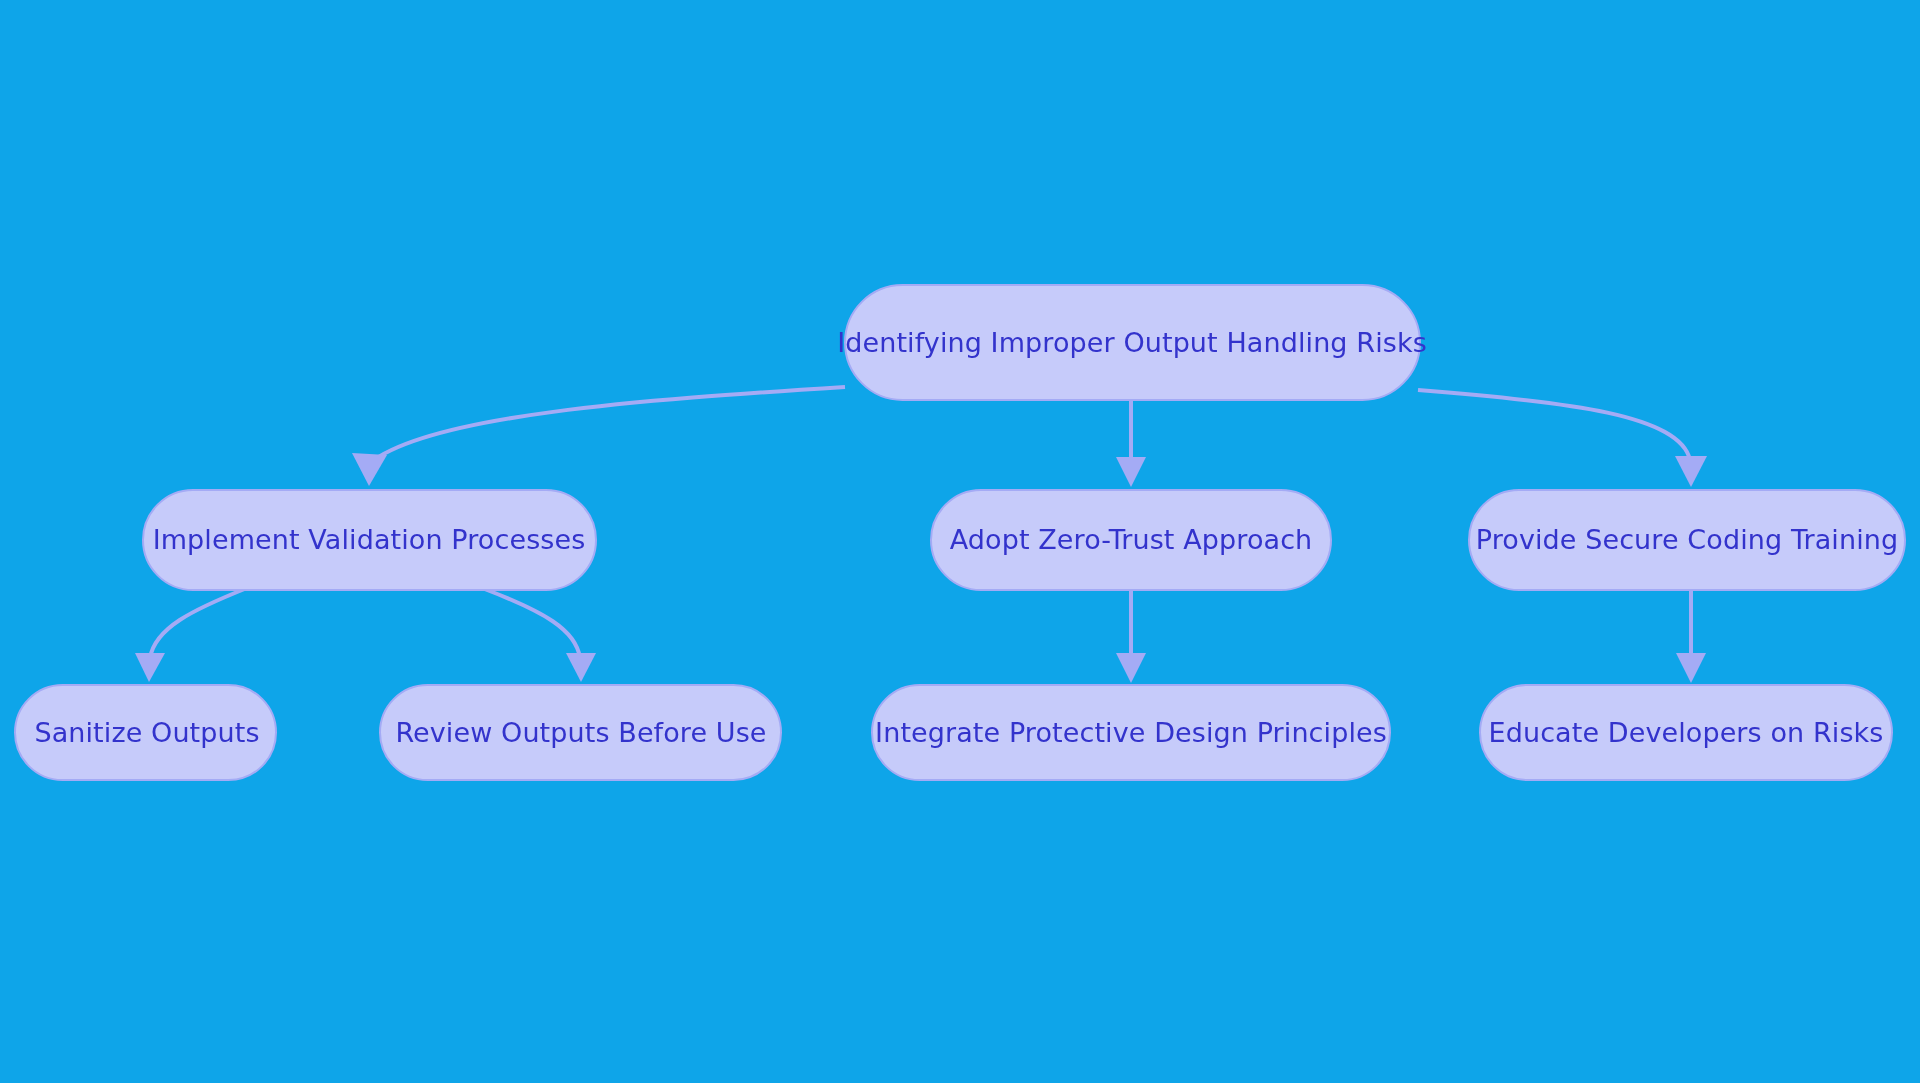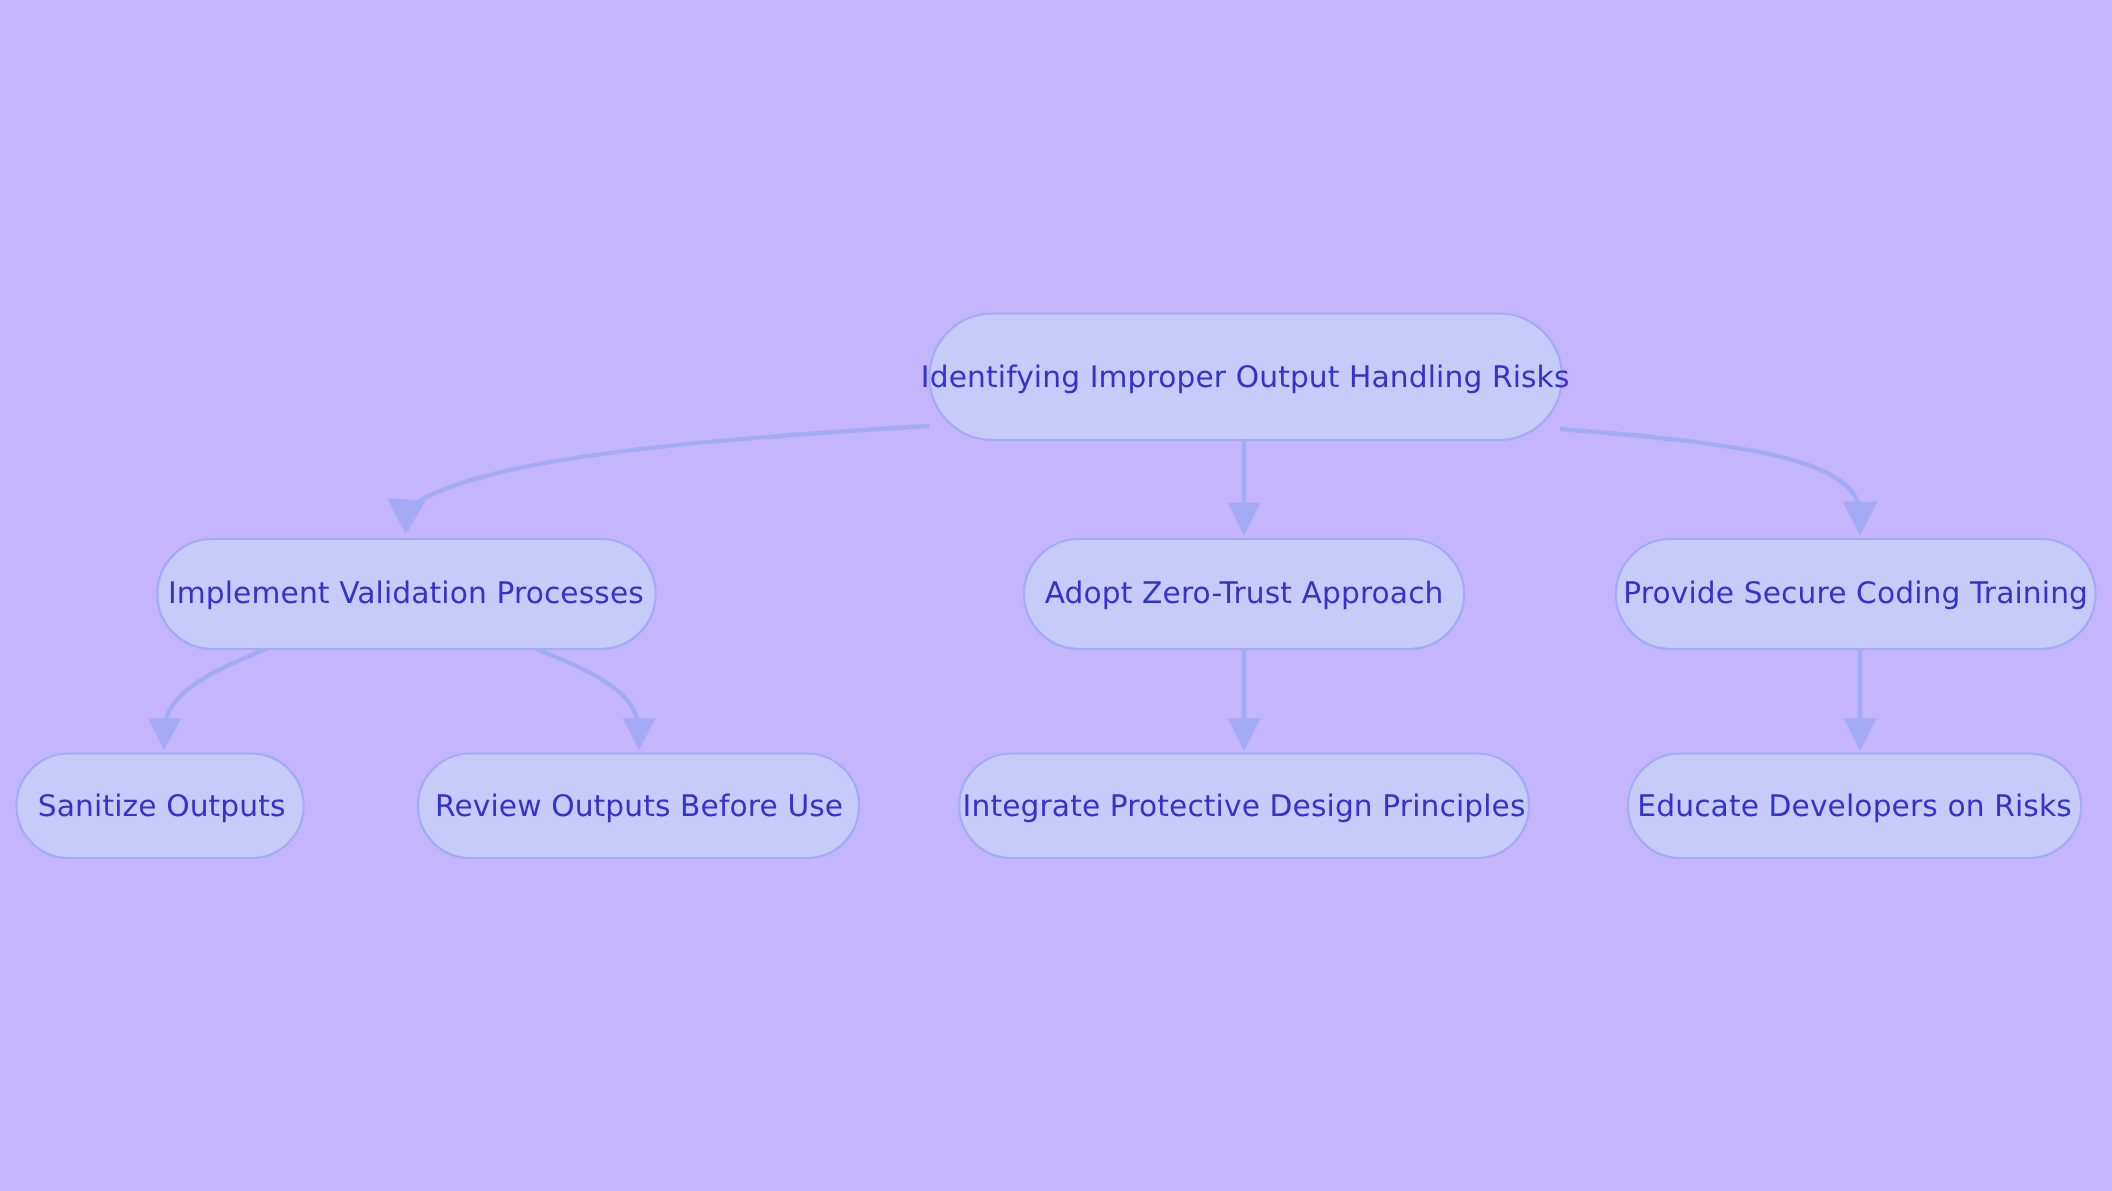--- a/index.html
+++ b/index.html
@@ -10,21 +10,21 @@
   body {
     width: 1920px;
     height: 1083px;
     overflow: hidden;
     font-family: "DejaVu Sans", "Liberation Sans", sans-serif;
   }
   #flowchart-root {
     position: relative;
     width: 1920px;
     height: 1083px;
-    background: #c4b5fd;
+    background: #0ea5e9;
     text-decoration: underline;
   }
   svg#flow-svg {
     display: block;
     width: 1920px;
     height: 1083px;
   }
   .node-shape {
     fill: #c6cbfa;
     stroke: #a4abf5;

